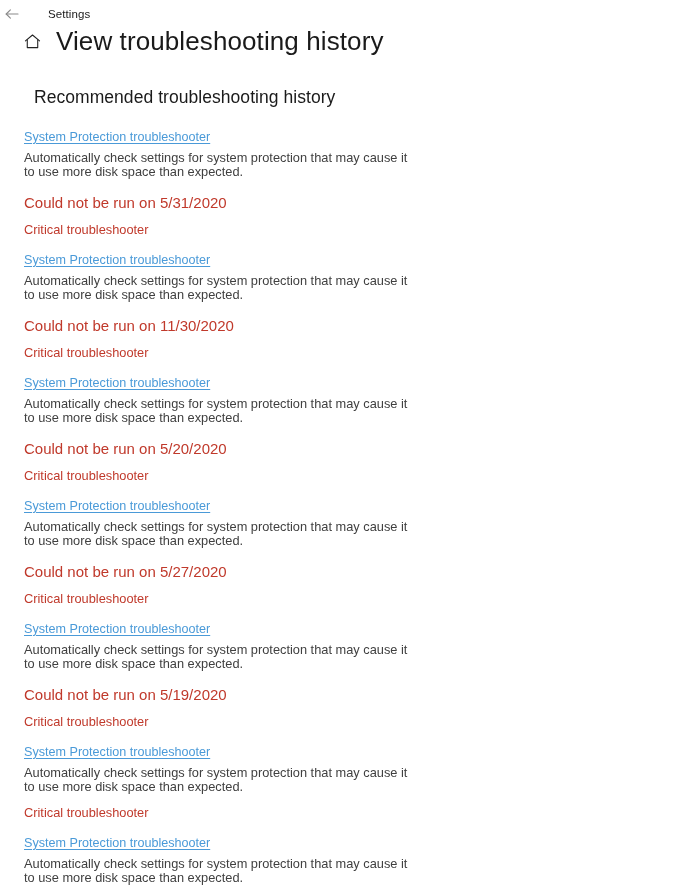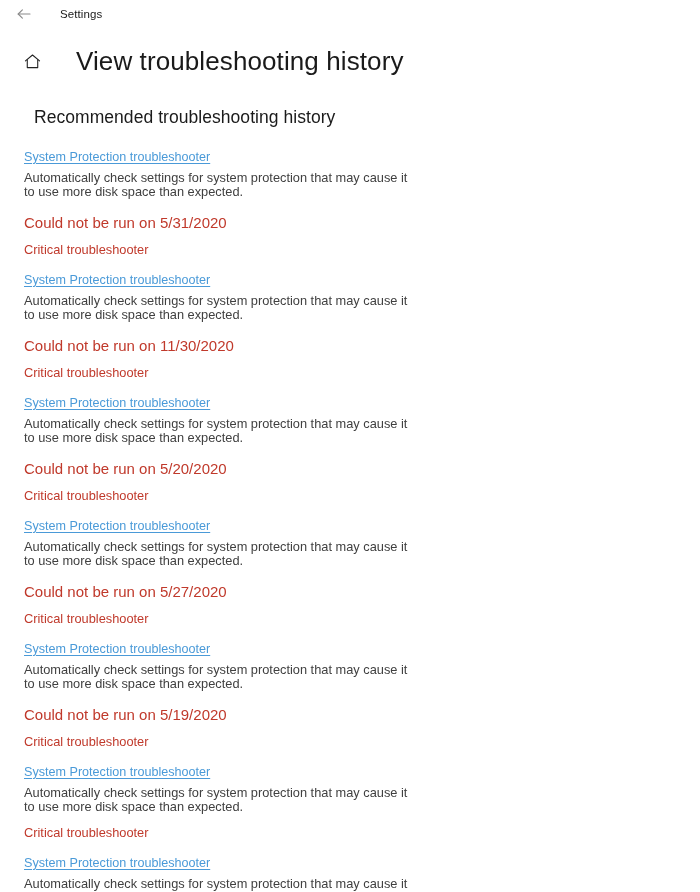--- a/index.html
+++ b/index.html
@@ -14,21 +14,20 @@
     font-family: "Liberation Sans", "DejaVu Sans", sans-serif;
     color: #1a1a1a;
     -webkit-font-smoothing: antialiased;
   }
 
   
   .titlebar {
     height: 28px;
     display: flex;
     align-items: center;
-    padding-left: 12px;
     box-sizing: border-box;
   }
   .back-btn {
     width: 24px;
     height: 24px;
     display: flex;
     align-items: center;
     justify-content: center;
     color: #8a8a8a;
     cursor: default;
@@ -38,23 +37,21 @@
     margin-left: 24px;
     font-size: 11.5px;
     color: #1a1a1a;
     letter-spacing: 0.1px;
   }
 
   
   .page-header {
     display: flex;
     align-items: center;
-    margin-top: 20px;
     padding-left: 20px;
-    gap: 20px;
   }
   .home-icon {
     width: 24px;
     height: 24px;
     display: flex;
     align-items: center;
     justify-content: center;
     color: #222222;
     flex: 0 0 auto;
   }

